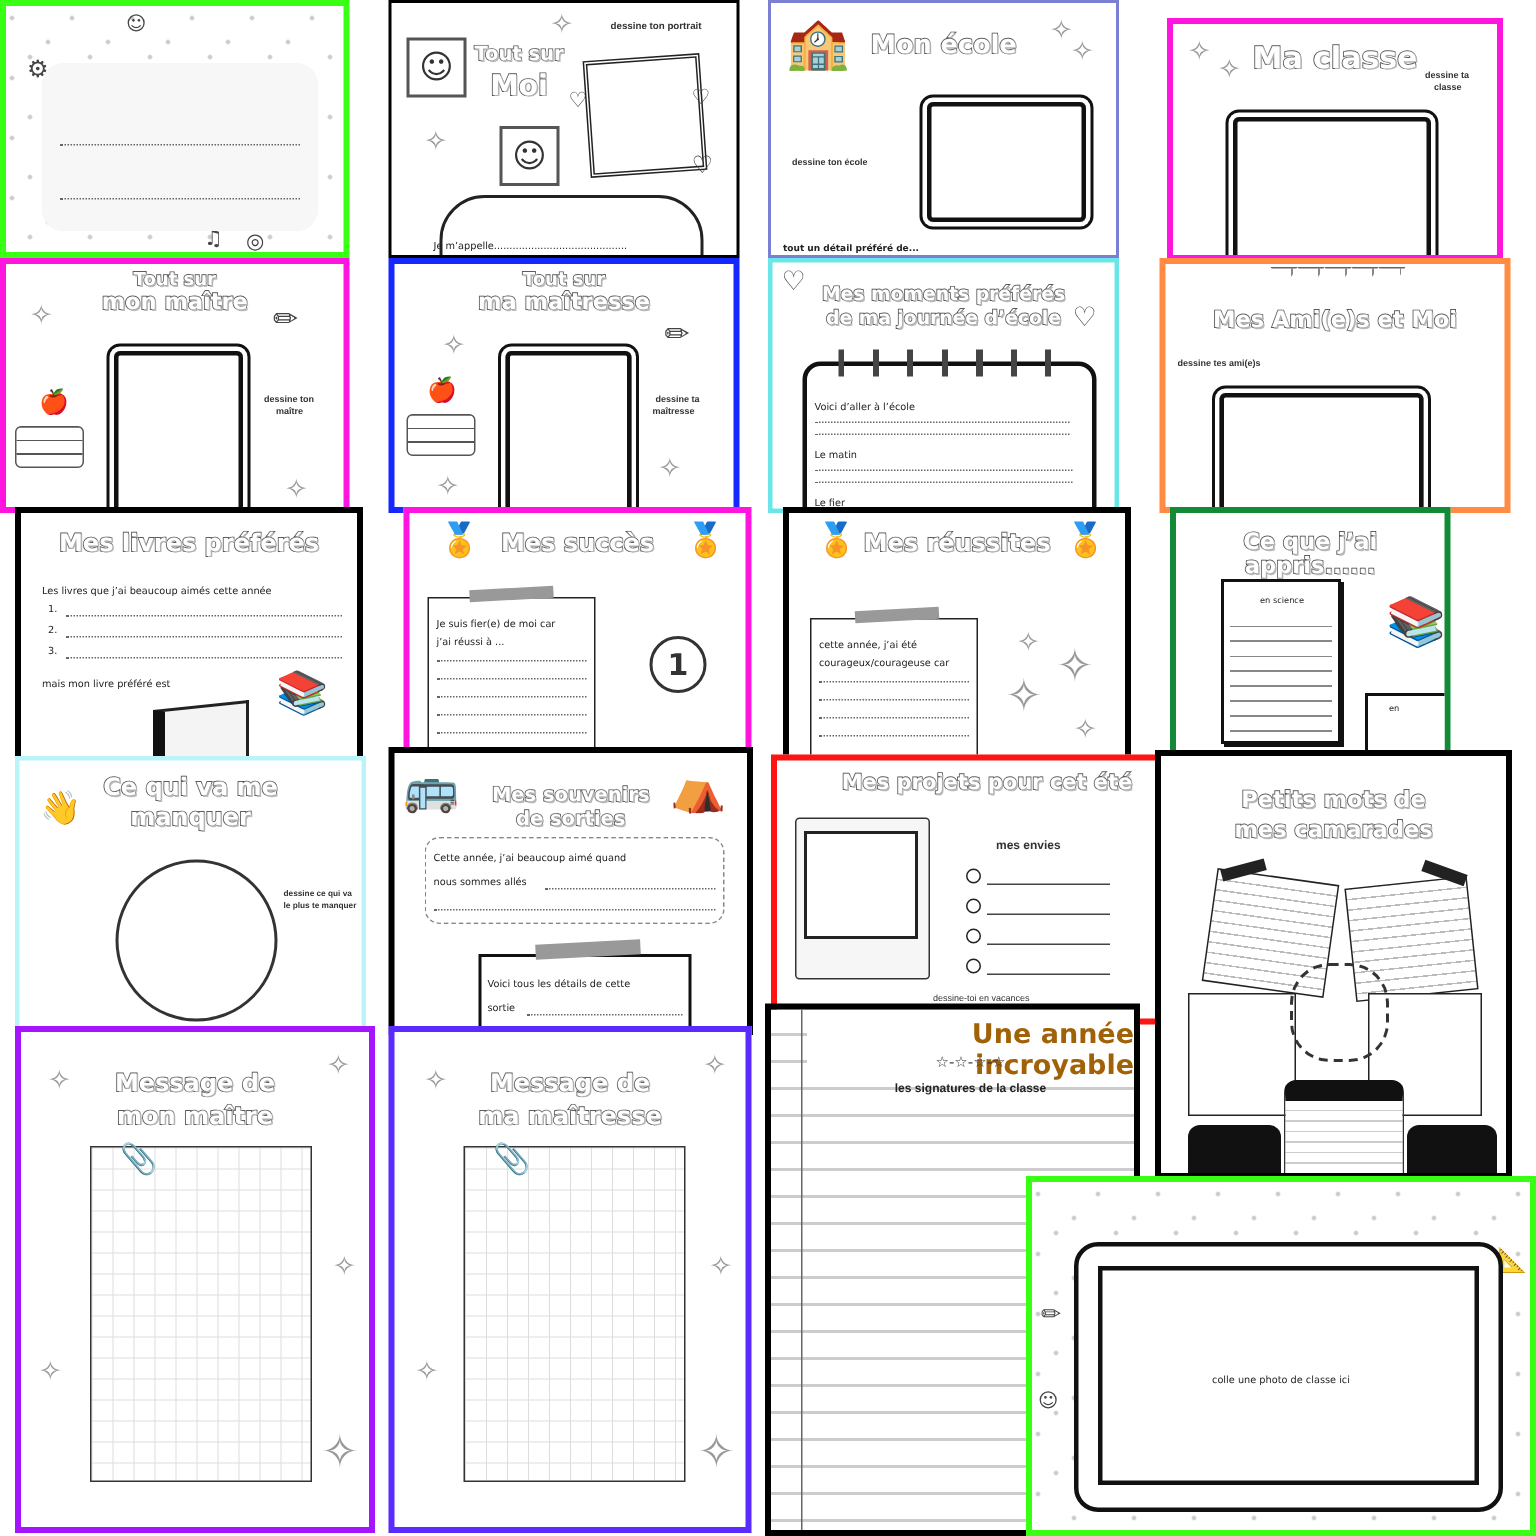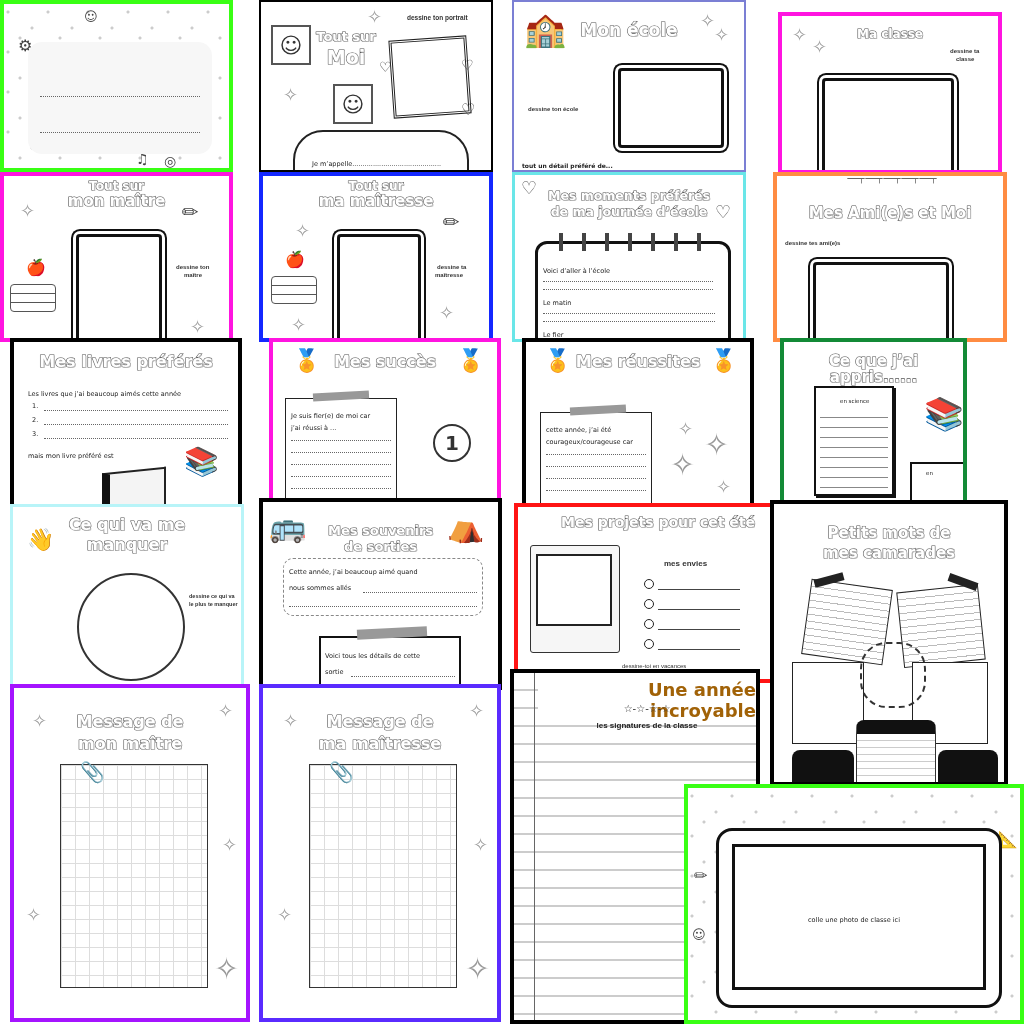--- a/index.html
+++ b/index.html
@@ -38,37 +38,37 @@
   <div class="otitle" style="left:50px;right:auto;width:70px;top:46px;font-size:19px">Moi</div>
   <span class="spark" style="left:106px;top:6px">✧</span>
   <span class="spark" style="left:22px;top:84px">✧</span>
   <div style="position:absolute;left:72px;top:82px;width:40px;height:40px;border:2px double #555;text-align:center;font-size:22px;line-height:38px;color:#333">☺</div>
   <div class="small" style="left:146px;top:12px;font-size:6.5px">dessine ton portrait</div>
   <div style="position:absolute;left:130px;top:36px;width:78px;height:78px;border:3px double #222;transform:rotate(-4deg)"></div>
   <span class="icon" style="left:118px;top:58px;font-size:14px">♡</span>
   <span class="icon" style="left:200px;top:56px;font-size:14px">♡</span>
   <span class="icon" style="left:200px;top:100px;font-size:16px">♡</span>
   <div style="position:absolute;left:32px;top:128px;width:176px;height:60px;border:2px solid #222;border-radius:30px 30px 0 0"></div>
-  <div class="hand" style="left:51px;top:158px;font-size:6.5px">Je m’appelle...........................................</div>
+  <div class="hand" style="left:28px;top:158px;font-size:6.5px">Je m’appelle...........................................</div>
 </div>
 
 <div class="page" style="left:512px;top:0;width:234px;height:172px;border:2px solid #7b7fd4;">
   <span class="icon" style="left:10px;top:10px;font-size:34px">🏫</span>
   <div class="otitle" style="left:60px;right:auto;width:110px;top:20px;font-size:17px">Mon école</div>
   <span class="spark" style="left:186px;top:10px">✧</span>
   <span class="spark" style="left:200px;top:24px">✧</span>
   <div class="frame" style="left:104px;top:66px;width:106px;height:80px"></div>
   <div class="small" style="left:14px;top:104px;font-size:6px">dessine ton école</div>
   <div class="hand" style="left:8px;top:160px;font-size:6px;font-weight:bold">tout un détail préféré de...</div>
 </div>
 
 <div class="page" style="left:778px;top:12px;width:224px;height:162px;border:4px solid #ff14e0;">
   <span class="spark" style="left:10px;top:10px">✧</span>
   <span class="spark" style="left:30px;top:22px">✧</span>
-  <div class="otitle" style="top:12px;font-size:12px">Ma classe</div>
+  <div class="otitle" style="top:12px;font-size:20px">Ma classe</div>
   <div class="small" style="left:168px;top:32px;font-size:6px">dessine ta</div>
   <div class="small" style="left:174px;top:40px;font-size:6px">classe</div>
   <div class="frame" style="left:40px;top:62px;width:132px;height:110px"></div>
 </div>
 
 <div class="page" style="left:0;top:172px;width:233px;height:170px;border:4px solid #ff14e0;">
   <div class="otitle" style="top:4px;font-size:12px">Tout sur</div>
   <div class="otitle" style="top:18px;font-size:15px">mon maître</div>
   <span class="spark" style="left:16px;top:26px">✧</span>
   <span class="spark" style="left:186px;top:142px">✧</span>

